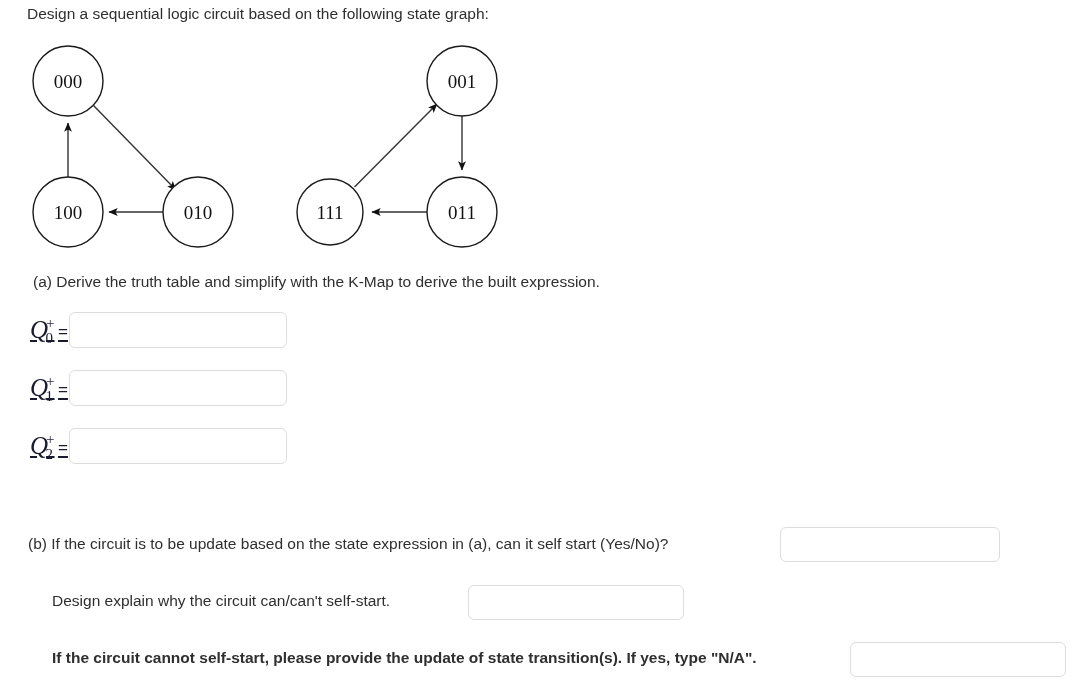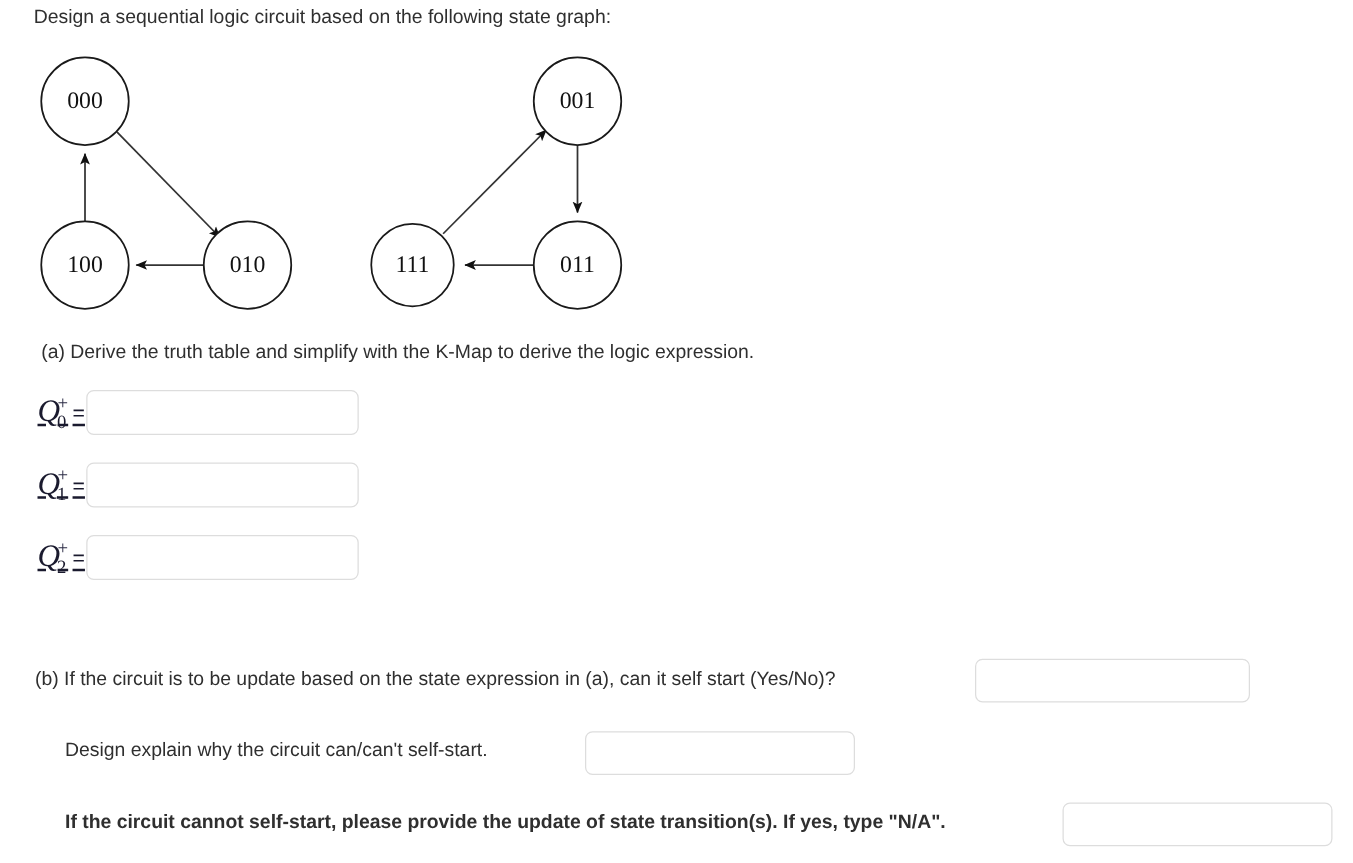--- a/index.html
+++ b/index.html
@@ -166,21 +166,21 @@
       <text x="310" y="174" text-anchor="middle" dominant-baseline="central" font-family="Liberation Serif, serif" font-size="19" fill="#111111">111</text>
     </g>
 
     <g>
       <circle cx="442" cy="174" r="35" fill="#ffffff" stroke="#1a1a1a" stroke-width="1.4"></circle>
       <text x="442" y="174" text-anchor="middle" dominant-baseline="central" font-family="Liberation Serif, serif" font-size="19" fill="#111111">011</text>
     </g>
   </svg>
 </div>
 
-<div class="prompt-line" id="part-a-text">(a) Derive the truth table and simplify with the K-Map to derive the logic expression.</div>
+<div class="prompt-line" id="part-a-text">(a) Derive the truth table and simplify with the K-Map to derive the built expression.</div>
 
 <div class="math-label" id="q0-label">
   <span class="base">Q</span><span class="sup">+</span><span class="sub">0</span><span class="eq">=</span>
 </div>
 <input class="answer-box" id="q0-input" type="text" placeholder="" style="">
 
 <div class="math-label" id="q1-label">
   <span class="base">Q</span><span class="sup">+</span><span class="sub">1</span><span class="eq">=</span>
 </div>
 <input class="answer-box" id="q1-input" type="text" placeholder="" style="">

